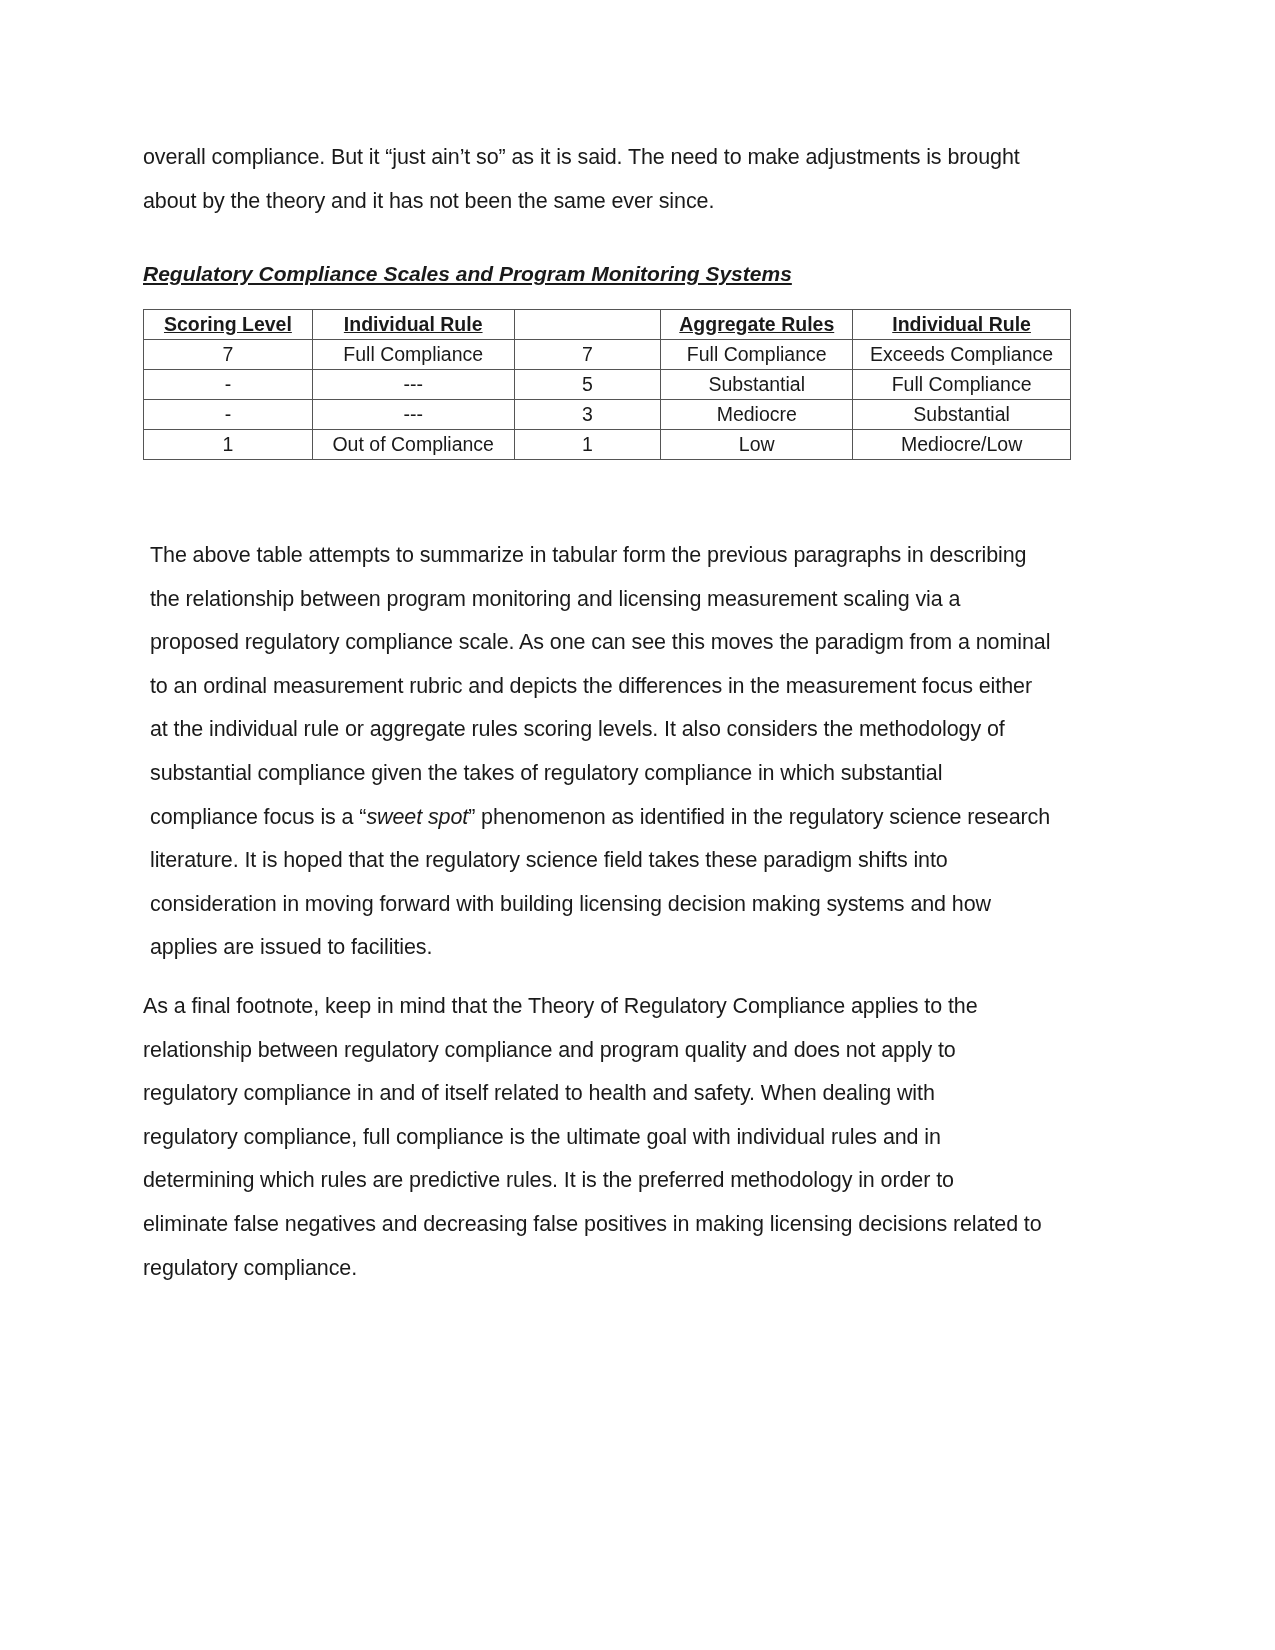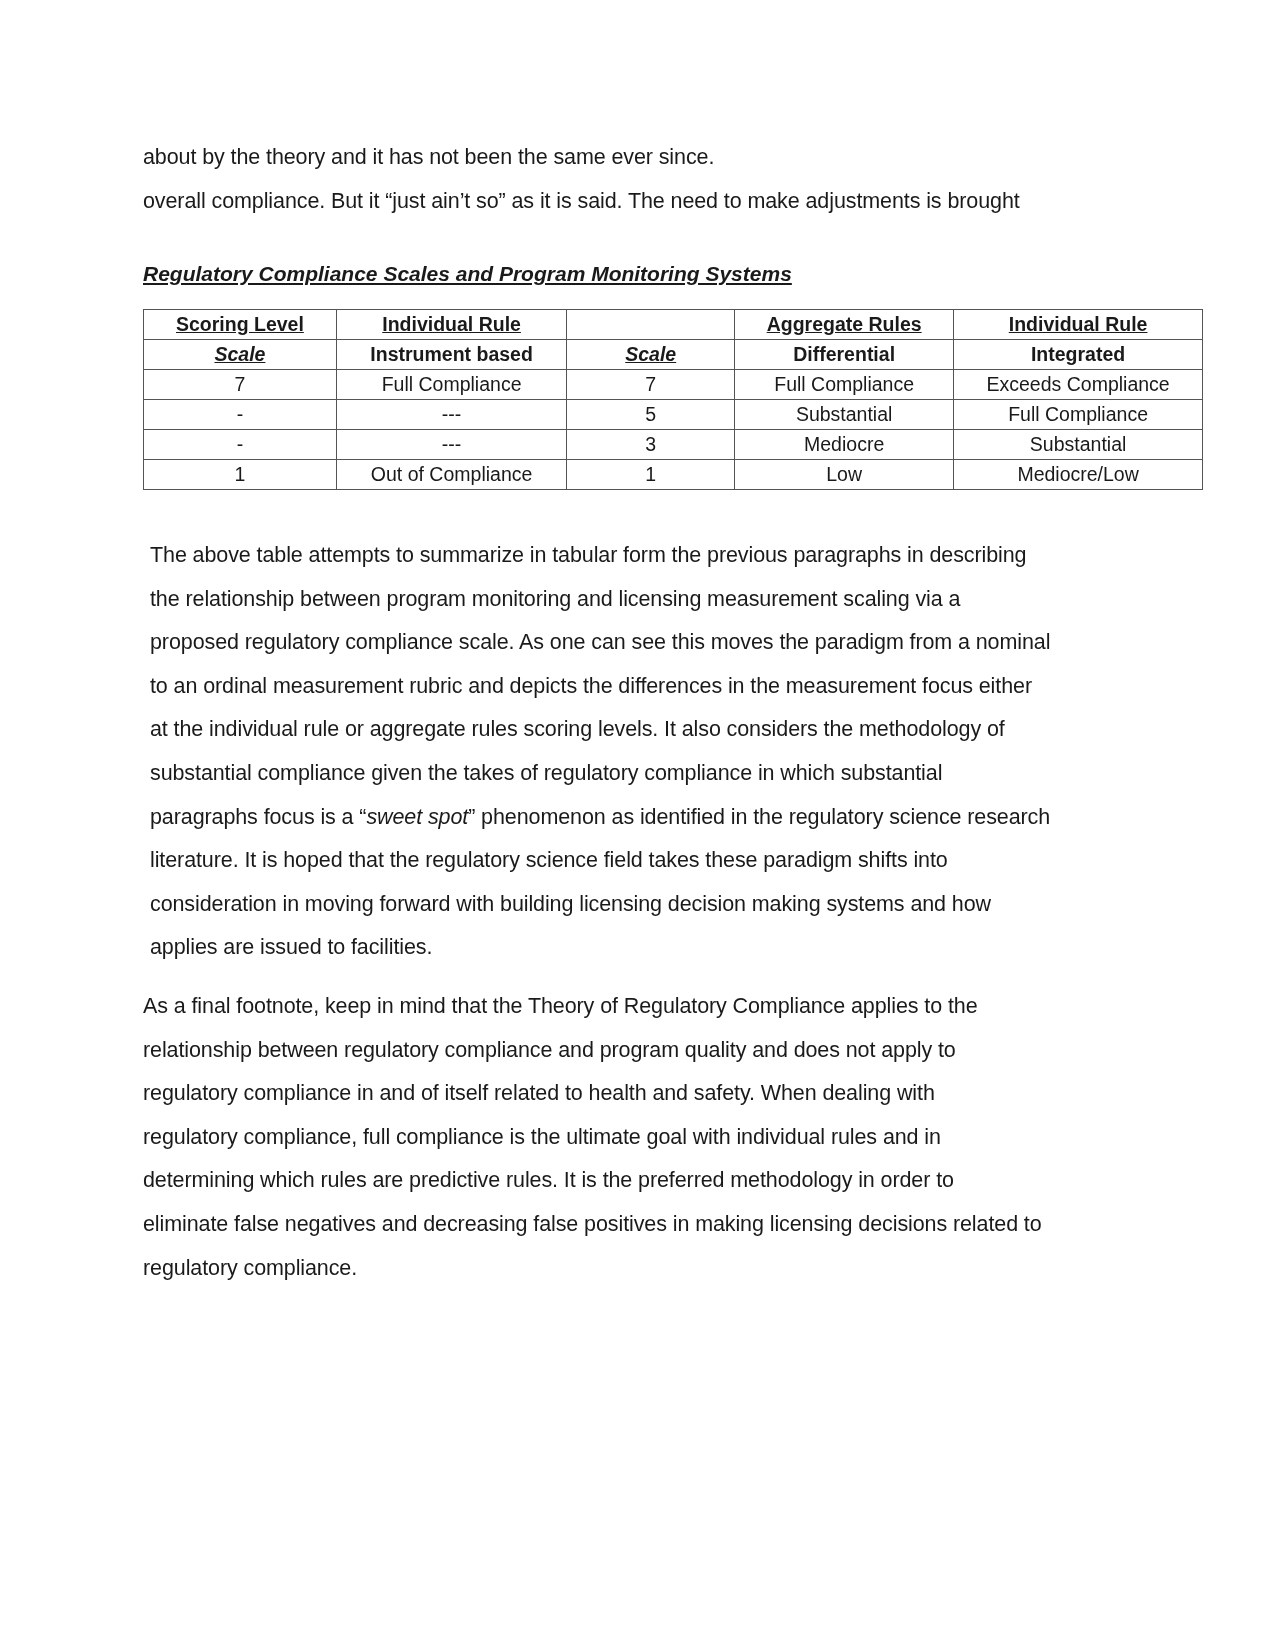--- a/index.html
+++ b/index.html
@@ -1,63 +1,56 @@
 <!DOCTYPE html>
 <html><head>
 <meta charset="utf-8">
 <style>
   html, body { margin: 0; padding: 0; background: #ffffff; }
   body { width: 1275px; height: 1650px; position: relative; font-family: "Liberation Sans", "DejaVu Sans", sans-serif; color: #1a1a1a; }
   .page { position: absolute; left: 143px; top: 0; width: 930px; }
   .p { font-size: 21.5px; line-height: 43.6px; margin: 0; letter-spacing: -0.1px; }
   .intro { position: absolute; top: 136px; left: 0; width: 930px; }
   .caption { position: absolute; top: 262px; left: 0; width: 930px; text-align: left; font-size: 21px; font-weight: bold; font-style: italic; text-decoration: underline; }
-  table { position: absolute; top: 309px; left: 0; width: 1060px; border-collapse: collapse; font-size: 19.5px; }
+  table { position: absolute; top: 309px; left: 0; width: 928px; border-collapse: collapse; font-size: 19.5px; }
   td { border: 1.5px solid #555; height: 29px; padding: 0; text-align: center; vertical-align: middle; }
   td.h { font-weight: bold; }
   td.u { text-decoration: underline; }
   td.i { font-style: italic; }
   .para2 { position: absolute; top: 534px; left: 7px; width: 930px; }
   .para3 { position: absolute; top: 985px; left: 0; width: 930px; }
   em { font-style: italic; margin-top: 40px; }
 </style>
 </head>
 <body>
 
 <div class="page">
 
   <div class="intro">
+    <p class="p">overall compliance. But it “just ain’t so” as it is said. The need to make adjustments is brought</p>
     <p class="p">about by the theory and it has not been the same ever since.</p>
-    <p class="p">overall compliance. But it “just ain’t so” as it is said. The need to make adjustments is brought</p>
   </div>
 
   <div class="caption">Regulatory Compliance Scales and Program Monitoring Systems</div>
 
   <table>
     <colgroup>
       <col style="width:169px">
         <col style="width:202px">
         <col style="width:147px">
         <col style="width:192px">
         <col style="width:218px">
     </colgroup>
     <tbody>
         <tr>
       <td class="h u">Scoring Level</td>
       <td class="h u">Individual Rule</td>
       <td class="h u"></td>
       <td class="h u">Aggregate Rules</td>
       <td class="h u">Individual Rule</td>
-    </tr>
-    <tr>
-      <td class="h u i">Scale</td>
-      <td class="h">Instrument based</td>
-      <td class="h u i">Scale</td>
-      <td class="h">Differential</td>
-      <td class="h">Integrated</td>
     </tr>
     <tr>
       <td>7</td>
       <td>Full Compliance</td>
       <td>7</td>
       <td>Full Compliance</td>
       <td>Exceeds Compliance</td>
     </tr>
     <tr>
       <td>-</td>
@@ -83,21 +76,21 @@
   </tbody>
     </table>
 
   <div class="para2">
     <p class="p">The above table attempts to summarize in tabular form the previous paragraphs in describing</p>
     <p class="p">the relationship between program monitoring and licensing measurement scaling via a</p>
     <p class="p">proposed regulatory compliance scale.  As one can see this moves the paradigm from a nominal</p>
     <p class="p">to an ordinal measurement rubric and depicts the differences in the measurement focus either</p>
     <p class="p">at the individual rule or aggregate rules scoring levels.  It also considers the methodology of</p>
     <p class="p">substantial compliance given the takes of regulatory compliance in which substantial</p>
-    <p class="p"><span>paragraphs focus is a “</span><em>sweet spot</em><span>” phenomenon as identified in the regulatory science research</span></p>
+    <p class="p"><span>compliance focus is a “</span><em>sweet spot</em><span>” phenomenon as identified in the regulatory science research</span></p>
     <p class="p">literature.  It is hoped that the regulatory science field takes these paradigm shifts into</p>
     <p class="p">consideration in moving forward with building licensing decision making systems and how</p>
     <p class="p">applies are issued to facilities.</p>
   </div>
 
   <div class="para3">
     <p class="p">As a final footnote, keep in mind that the Theory of Regulatory Compliance applies to the</p>
     <p class="p">relationship between regulatory compliance and program quality and does not apply to</p>
     <p class="p">regulatory compliance in and of itself related to health and safety.  When dealing with</p>
     <p class="p">regulatory compliance, full compliance is the ultimate goal with individual rules and in</p>

